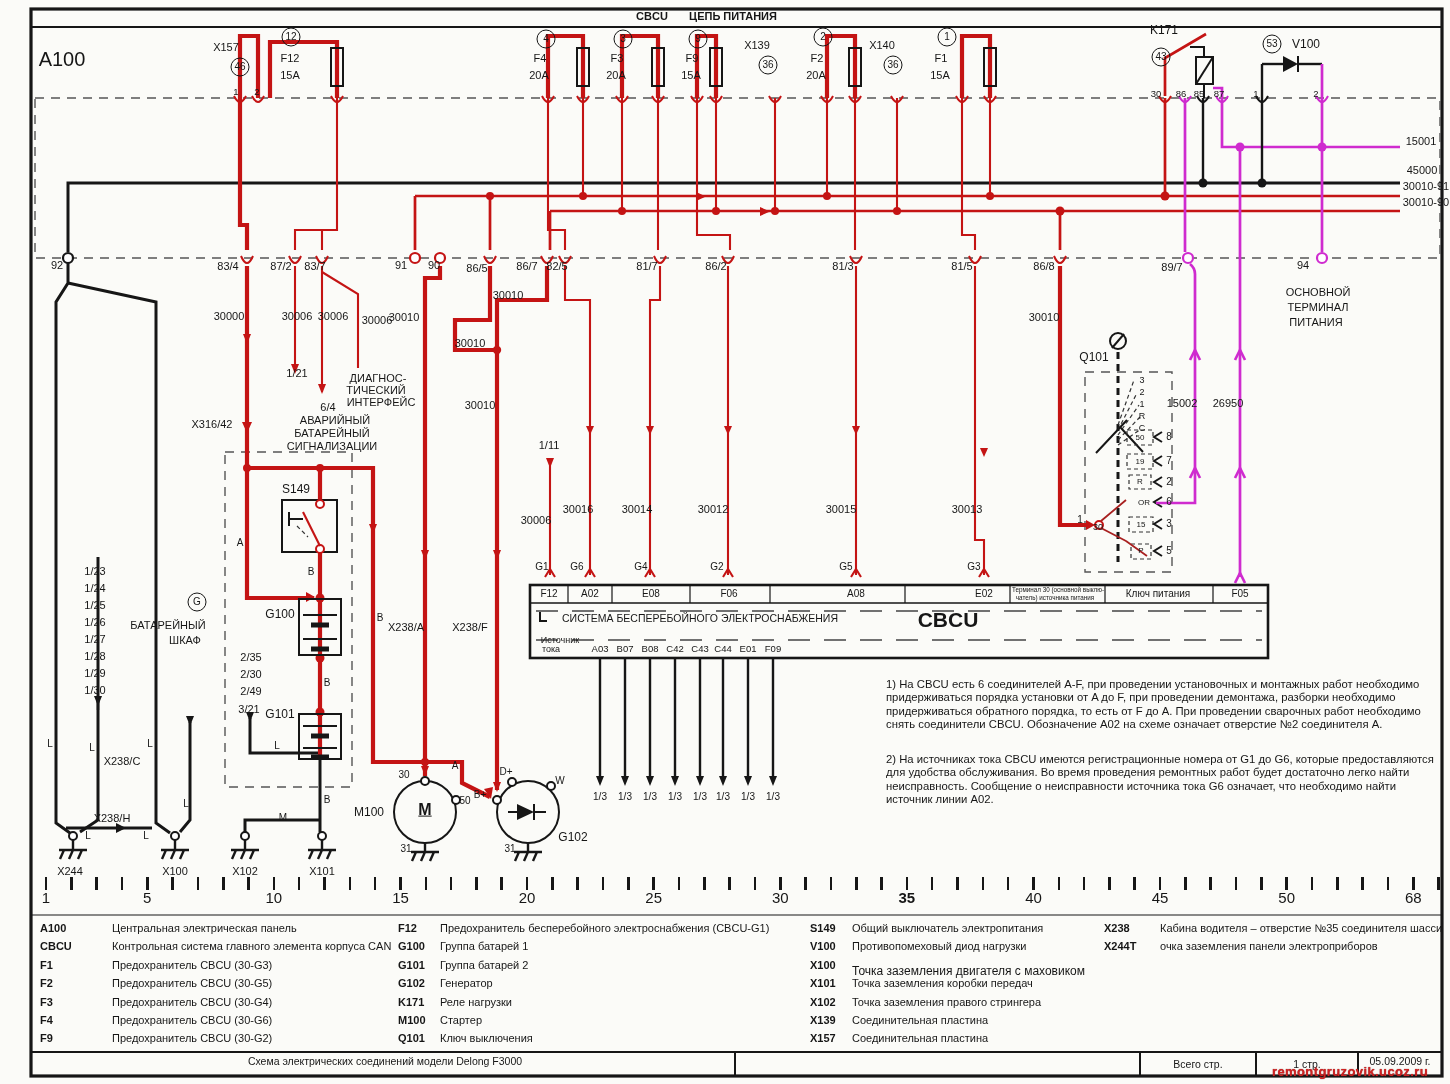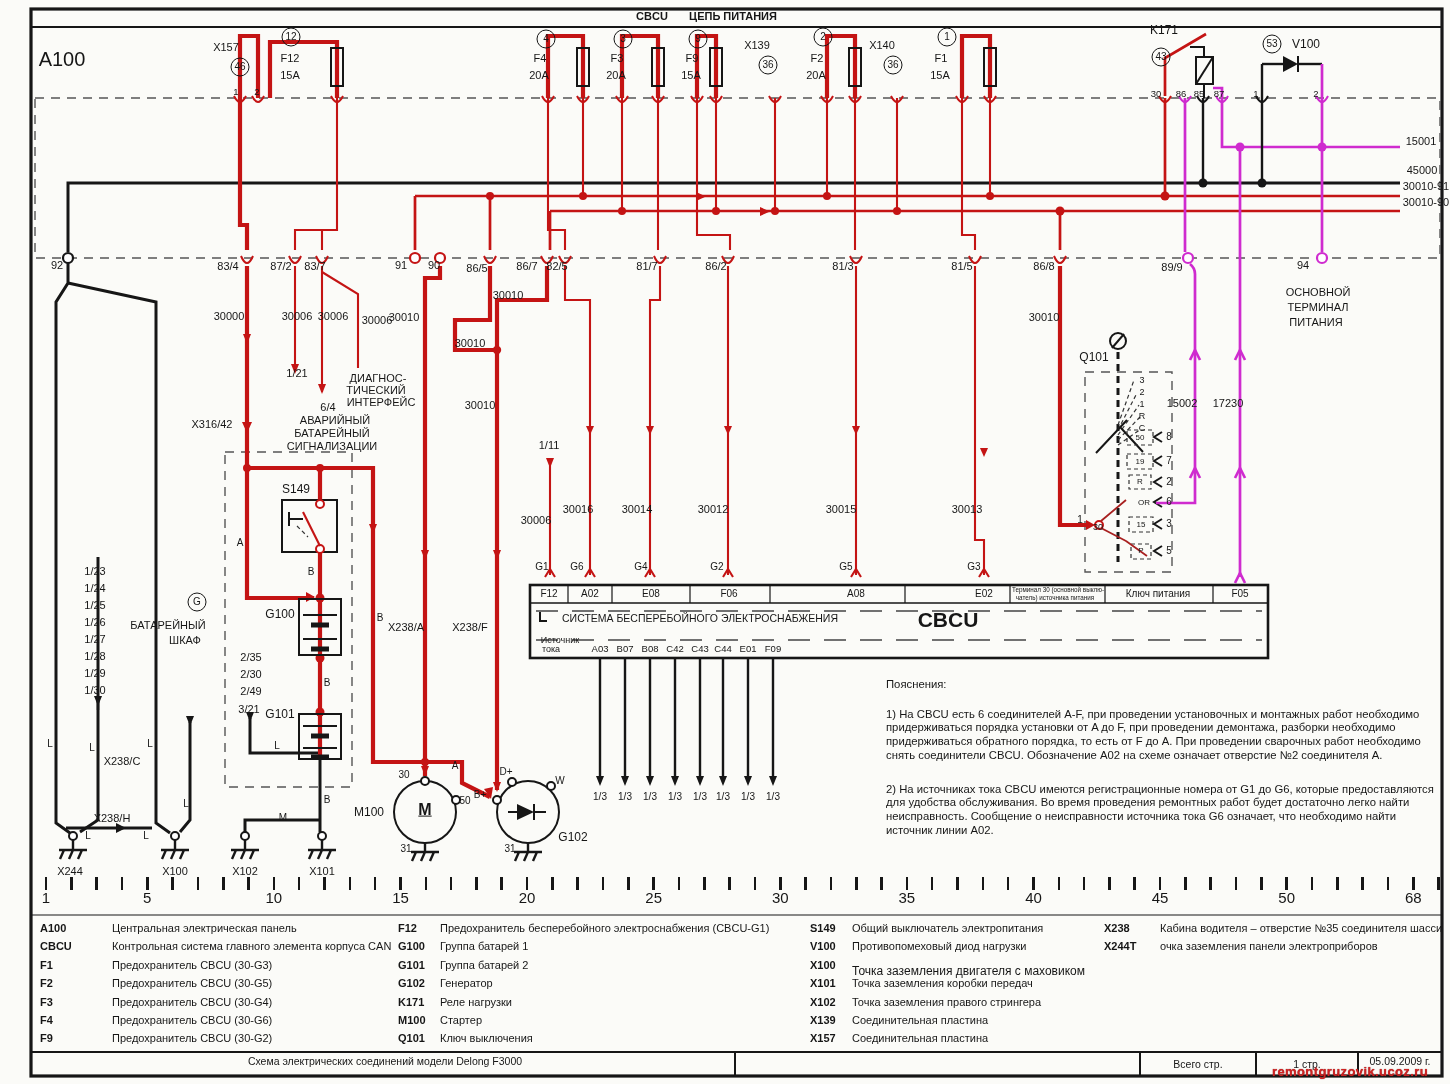--- a/index.html
+++ b/index.html
@@ -354,21 +354,20 @@
     </g>
   </svg>
 
   <div class="lbl" style="left:652px;top:17px;font-weight:600">CBCU</div>
   <div class="lbl" style="left:733px;top:17px;font-weight:600">ЦЕПЬ ПИТАНИЯ</div>
 
   <div class="lbl" style="left:700px;top:619px;font-size:10.5px">СИСТЕМА БЕСПЕРЕБОЙНОГО ЭЛЕКТРОСНАБЖЕНИЯ</div>
   <div class="lbl" style="left:948px;top:620px;font-size:21px;font-weight:600">CBCU</div>
 
   <div class="expl">
-    <div class="ti">Пояснения:</div>
     <p>1) На CBCU есть 6 соединителей A-F, при проведении установочных и монтажных работ необходимо
 придерживаться порядка установки от A до F, при проведении демонтажа, разборки необходимо
 придерживаться обратного порядка, то есть от F до A. При проведении сварочных работ необходимо
 снять соединители CBCU. Обозначение A02 на схеме означает отверстие №2 соединителя A.</p>
     <p>2) На источниках тока CBCU имеются регистрационные номера от G1 до G6, которые предоставляются
 для удобства обслуживания. Во время проведения ремонтных работ будет достаточно легко найти
 неисправность. Сообщение о неисправности источника тока G6 означает, что необходимо найти
 источник линии A02.</p>
   </div>
 
@@ -427,21 +426,21 @@
     <div class="lbl" style="left: 401px; top: 266px;">91</div>
     <div class="lbl" style="left: 434px; top: 266px;">90</div>
     <div class="lbl" style="left: 477px; top: 269px;">86/5</div>
     <div class="lbl" style="left: 527px; top: 267px;">86/7</div>
     <div class="lbl" style="left: 557px; top: 267px;">82/5</div>
     <div class="lbl" style="left: 647px; top: 267px;">81/7</div>
     <div class="lbl" style="left: 716px; top: 267px;">86/2</div>
     <div class="lbl" style="left: 843px; top: 267px;">81/3</div>
     <div class="lbl" style="left: 962px; top: 267px;">81/5</div>
     <div class="lbl" style="left: 1044px; top: 267px;">86/8</div>
-    <div class="lbl" style="left: 1172px; top: 268px;">89/9</div>
+    <div class="lbl" style="left: 1172px; top: 268px;">89/7</div>
     <div class="lbl" style="left: 1303px; top: 266px;">94</div>
     <div class="lbl" style="left: 1318px; top: 293px;">ОСНОВНОЙ</div>
     <div class="lbl" style="left: 1318px; top: 308px;">ТЕРМИНАЛ</div>
     <div class="lbl" style="left: 1316px; top: 323px;">ПИТАНИЯ</div>
     <div class="lbl" style="left: 229px; top: 317px;">30000</div>
     <div class="lbl" style="left: 297px; top: 317px;">30006</div>
     <div class="lbl" style="left: 333px; top: 317px;">30006</div>
     <div class="lbl" style="left: 377px; top: 321px;">30006</div>
     <div class="lbl" style="left: 404px; top: 318px;">30010</div>
     <div class="lbl" style="left: 508px; top: 296px;">30010</div>
@@ -515,21 +514,21 @@
     <div class="lbl" style="left: 841px; top: 510px;">30015</div>
     <div class="lbl" style="left: 967px; top: 510px;">30013</div>
     <div class="lbl" style="left: 542px; top: 567px; font-size: 10px;">G1</div>
     <div class="lbl" style="left: 577px; top: 567px; font-size: 10px;">G6</div>
     <div class="lbl" style="left: 641px; top: 567px; font-size: 10px;">G4</div>
     <div class="lbl" style="left: 717px; top: 567px; font-size: 10px;">G2</div>
     <div class="lbl" style="left: 846px; top: 567px; font-size: 10px;">G5</div>
     <div class="lbl" style="left: 974px; top: 567px; font-size: 10px;">G3</div>
     <div class="lbl" style="left: 1094px; top: 357px; font-size: 12px;">Q101</div>
     <div class="lbl" style="left: 1182px; top: 404px;">15002</div>
-    <div class="lbl" style="left: 1228px; top: 404px;">17230</div>
+    <div class="lbl" style="left: 1228px; top: 404px;">26950</div>
     <div class="lbl" style="left: 1142px; top: 381px; font-size: 9px;">3</div>
     <div class="lbl" style="left: 1142px; top: 393px; font-size: 9px;">2</div>
     <div class="lbl" style="left: 1142px; top: 405px; font-size: 9px;">1</div>
     <div class="lbl" style="left: 1142px; top: 417px; font-size: 9px;">R</div>
     <div class="lbl" style="left: 1142px; top: 429px; font-size: 9px;">C</div>
     <div class="lbl" style="left: 1140px; top: 438px; font-size: 8px;">50</div>
     <div class="lbl" style="left: 1140px; top: 462px; font-size: 8px;">19</div>
     <div class="lbl" style="left: 1140px; top: 482px; font-size: 8px;">R</div>
     <div class="lbl" style="left: 1144px; top: 503px; font-size: 8px;">OR</div>
     <div class="lbl" style="left: 1141px; top: 525px; font-size: 8px;">15</div>
@@ -605,21 +604,21 @@
     <div class="tick" style="left: 703.02px; top: 877px;"></div>
     <div class="tick" style="left: 728.34px; top: 877px;"></div>
     <div class="tick" style="left: 753.66px; top: 877px;"></div>
     <div class="tick" style="left: 778.98px; top: 877px;"></div>
     <div class="lbl" style="left: 780.28px; top: 898px; font-size: 15px;">30</div>
     <div class="tick" style="left: 804.3px; top: 877px;"></div>
     <div class="tick" style="left: 829.62px; top: 877px;"></div>
     <div class="tick" style="left: 854.94px; top: 877px;"></div>
     <div class="tick" style="left: 880.26px; top: 877px;"></div>
     <div class="tick" style="left: 905.58px; top: 877px;"></div>
-    <div class="lbl" style="left: 906.88px; top: 898px; font-size: 15px;">35</div>
+    <div class="lbl" style="left: 906.88px; top: 898px; font-size: 15px; font-weight: bold;">35</div>
     <div class="tick" style="left: 930.9px; top: 877px;"></div>
     <div class="tick" style="left: 956.22px; top: 877px;"></div>
     <div class="tick" style="left: 981.54px; top: 877px;"></div>
     <div class="tick" style="left: 1006.86px; top: 877px;"></div>
     <div class="tick" style="left: 1032.18px; top: 877px;"></div>
     <div class="lbl" style="left: 1033.48px; top: 898px; font-size: 15px;">40</div>
     <div class="tick" style="left: 1057.5px; top: 877px;"></div>
     <div class="tick" style="left: 1082.82px; top: 877px;"></div>
     <div class="tick" style="left: 1108.14px; top: 877px;"></div>
     <div class="tick" style="left: 1133.46px; top: 877px;"></div>

